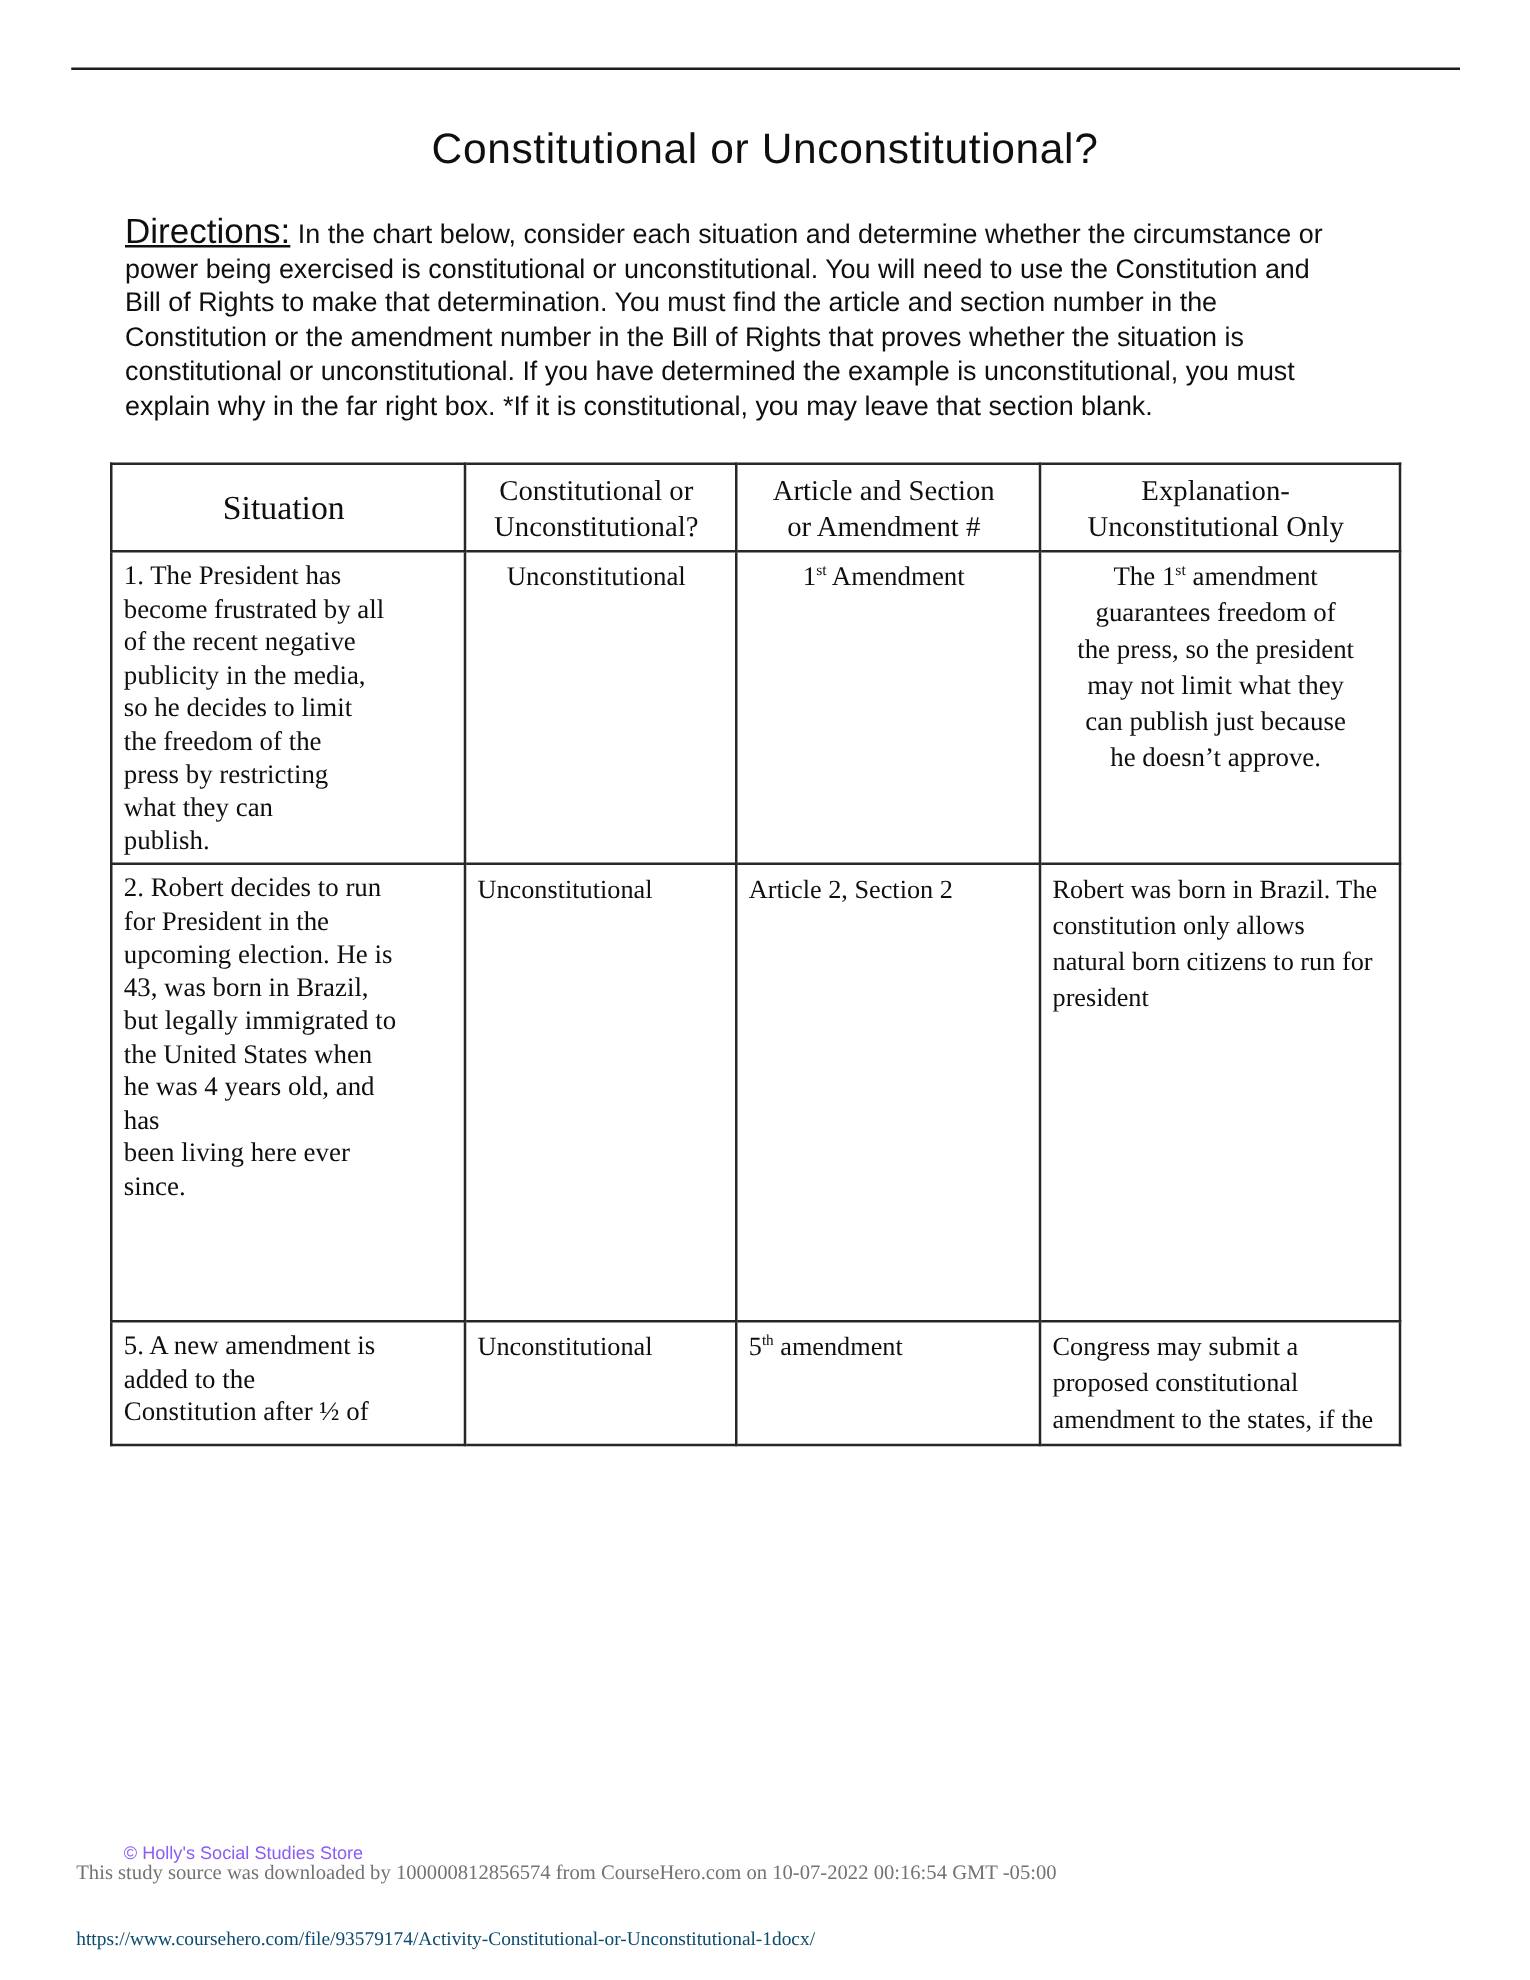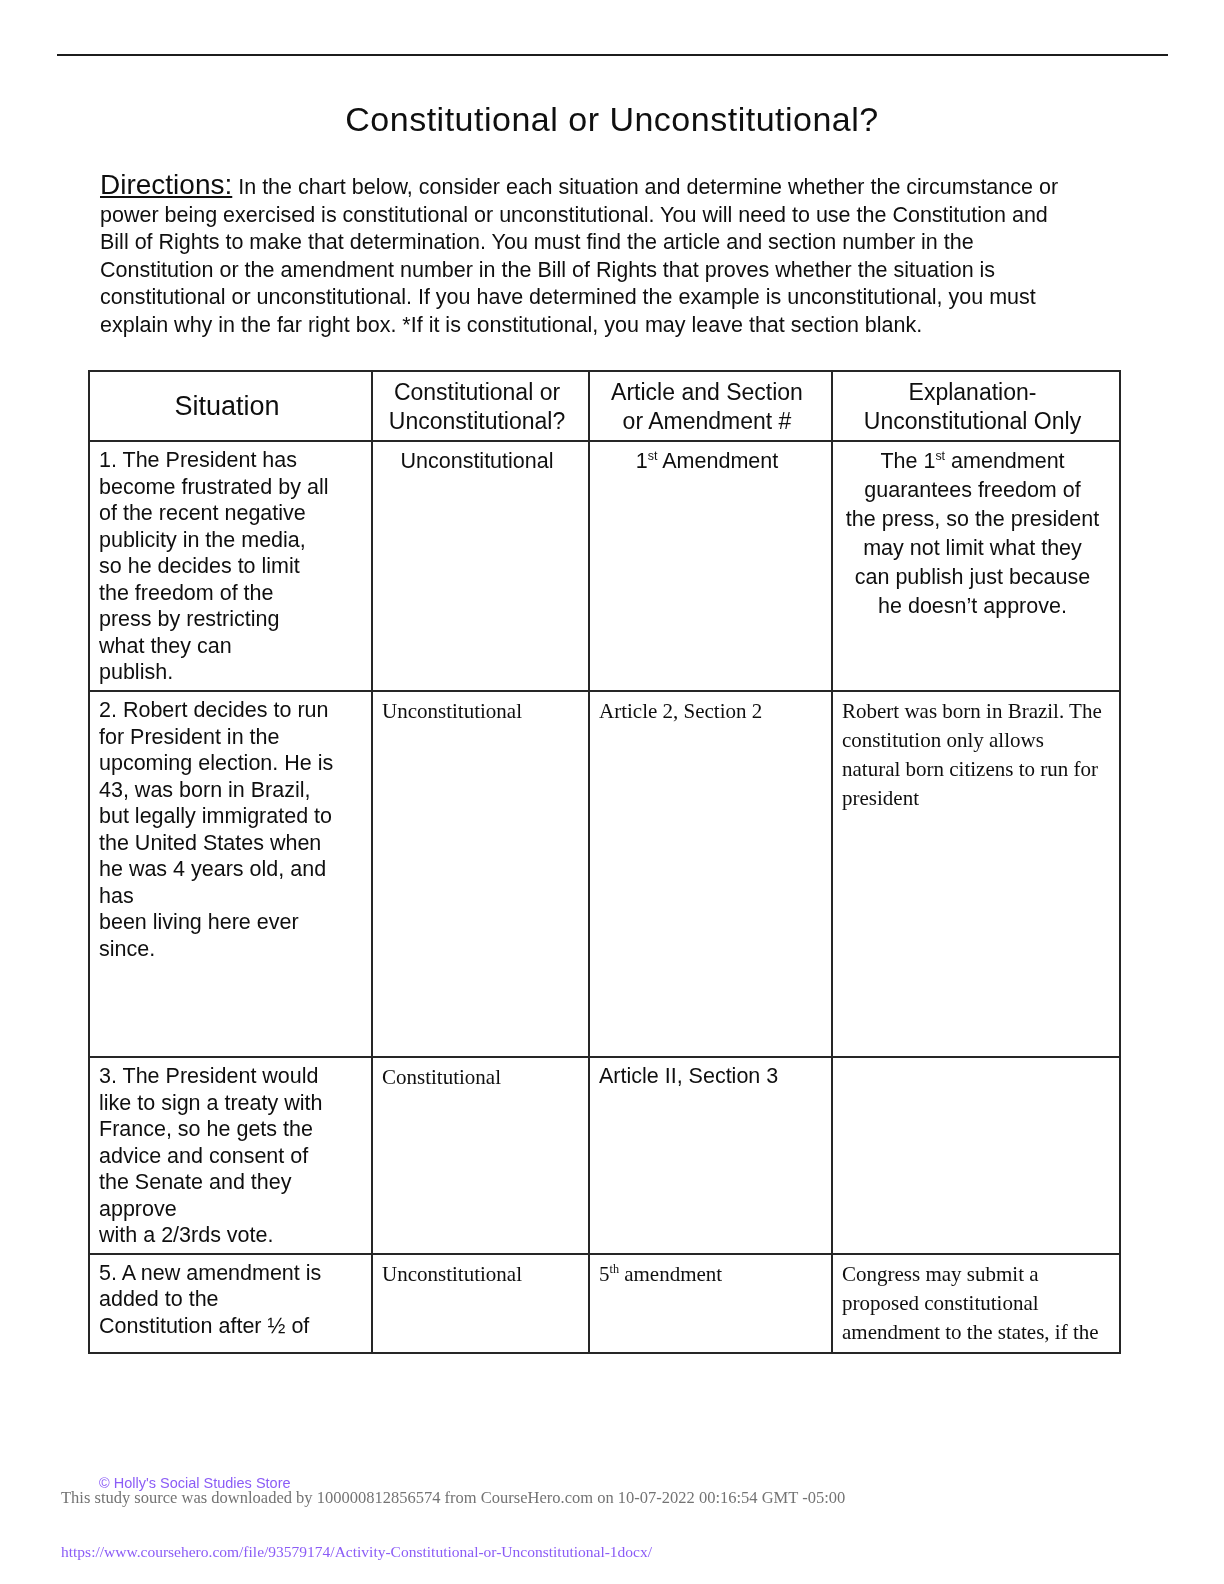--- a/index.html
+++ b/index.html
@@ -31,20 +31,21 @@
   }
   table.sheet {
     position: absolute; left: 88px; top: 370px;
     width: 1031px; border-collapse: collapse; table-layout: fixed;
   }
   table.sheet th, table.sheet td {
     border: 2px solid #262626;
     vertical-align: top;
     padding: 5px 16px 4px 9px;
     overflow: hidden;
+    font-family: Liberation Serif, serif;
   }
   table.sheet th {
     vertical-align: middle; text-align: center;
     font-weight: 400; font-size: 23px; line-height: 29px;
     white-space: pre-line;
   }
   table.sheet th.th-sit { font-size: 27px; }
   tr.hdr { height: 70px; }
   tr.r1 { height: 250px; margin-top: 48px; }
   tr.r2 { height: 366px; }
@@ -82,21 +83,21 @@
     font-size: 14.5px; color: #8b5cf6;
   }
   .source-line {
     position: absolute; left: 61px; top: 1488px;
     font-family: "Liberation Serif", serif;
     font-size: 16.5px; color: #737373;
   }
   .url-line {
     position: absolute; left: 61px; top: 1543px;
     font-family: "Liberation Serif", serif;
-    font-size: 15.5px; color: #8b5cf6;
+    font-size: 15.5px; color: #0c4a6e;
     text-decoration: none;
   }
 </style>
 </head>
 <body>
 
 <div class="top-rule"></div>
 
 <h1 class="title">Constitutional or Unconstitutional?</h1>
 
@@ -156,32 +157,20 @@
 has
 been living here ever
 since.</td>
       <td class="l-serif">Unconstitutional</td>
       <td class="l-serif">Article 2, Section 2</td>
       <td class="l-serif">Robert was born in Brazil. The
 constitution only allows
 natural born citizens to run for
 president</td>
     </tr>
-    <tr class="r3">
-      <td class="sit">3. The President would
-like to sign a treaty with
-France, so he gets the
-advice and consent of
-the Senate and they
-approve
-with a 2/3rds vote.</td>
-      <td class="l-serif">Constitutional</td>
-      <td class="l-sans">Article II, Section 3</td>
-      <td class="l-serif"></td>
-    </tr>
     <tr class="r5">
       <td class="sit">5. A new amendment is
 added to the
 Constitution after ½ of</td>
       <td class="l-serif">Unconstitutional</td>
       <td class="l-serif"><span>5</span><sup class="sp">th</sup><span> amendment</span></td>
       <td class="l-serif">Congress may submit a
 proposed constitutional
 amendment to the states, if the</td>
     </tr>

